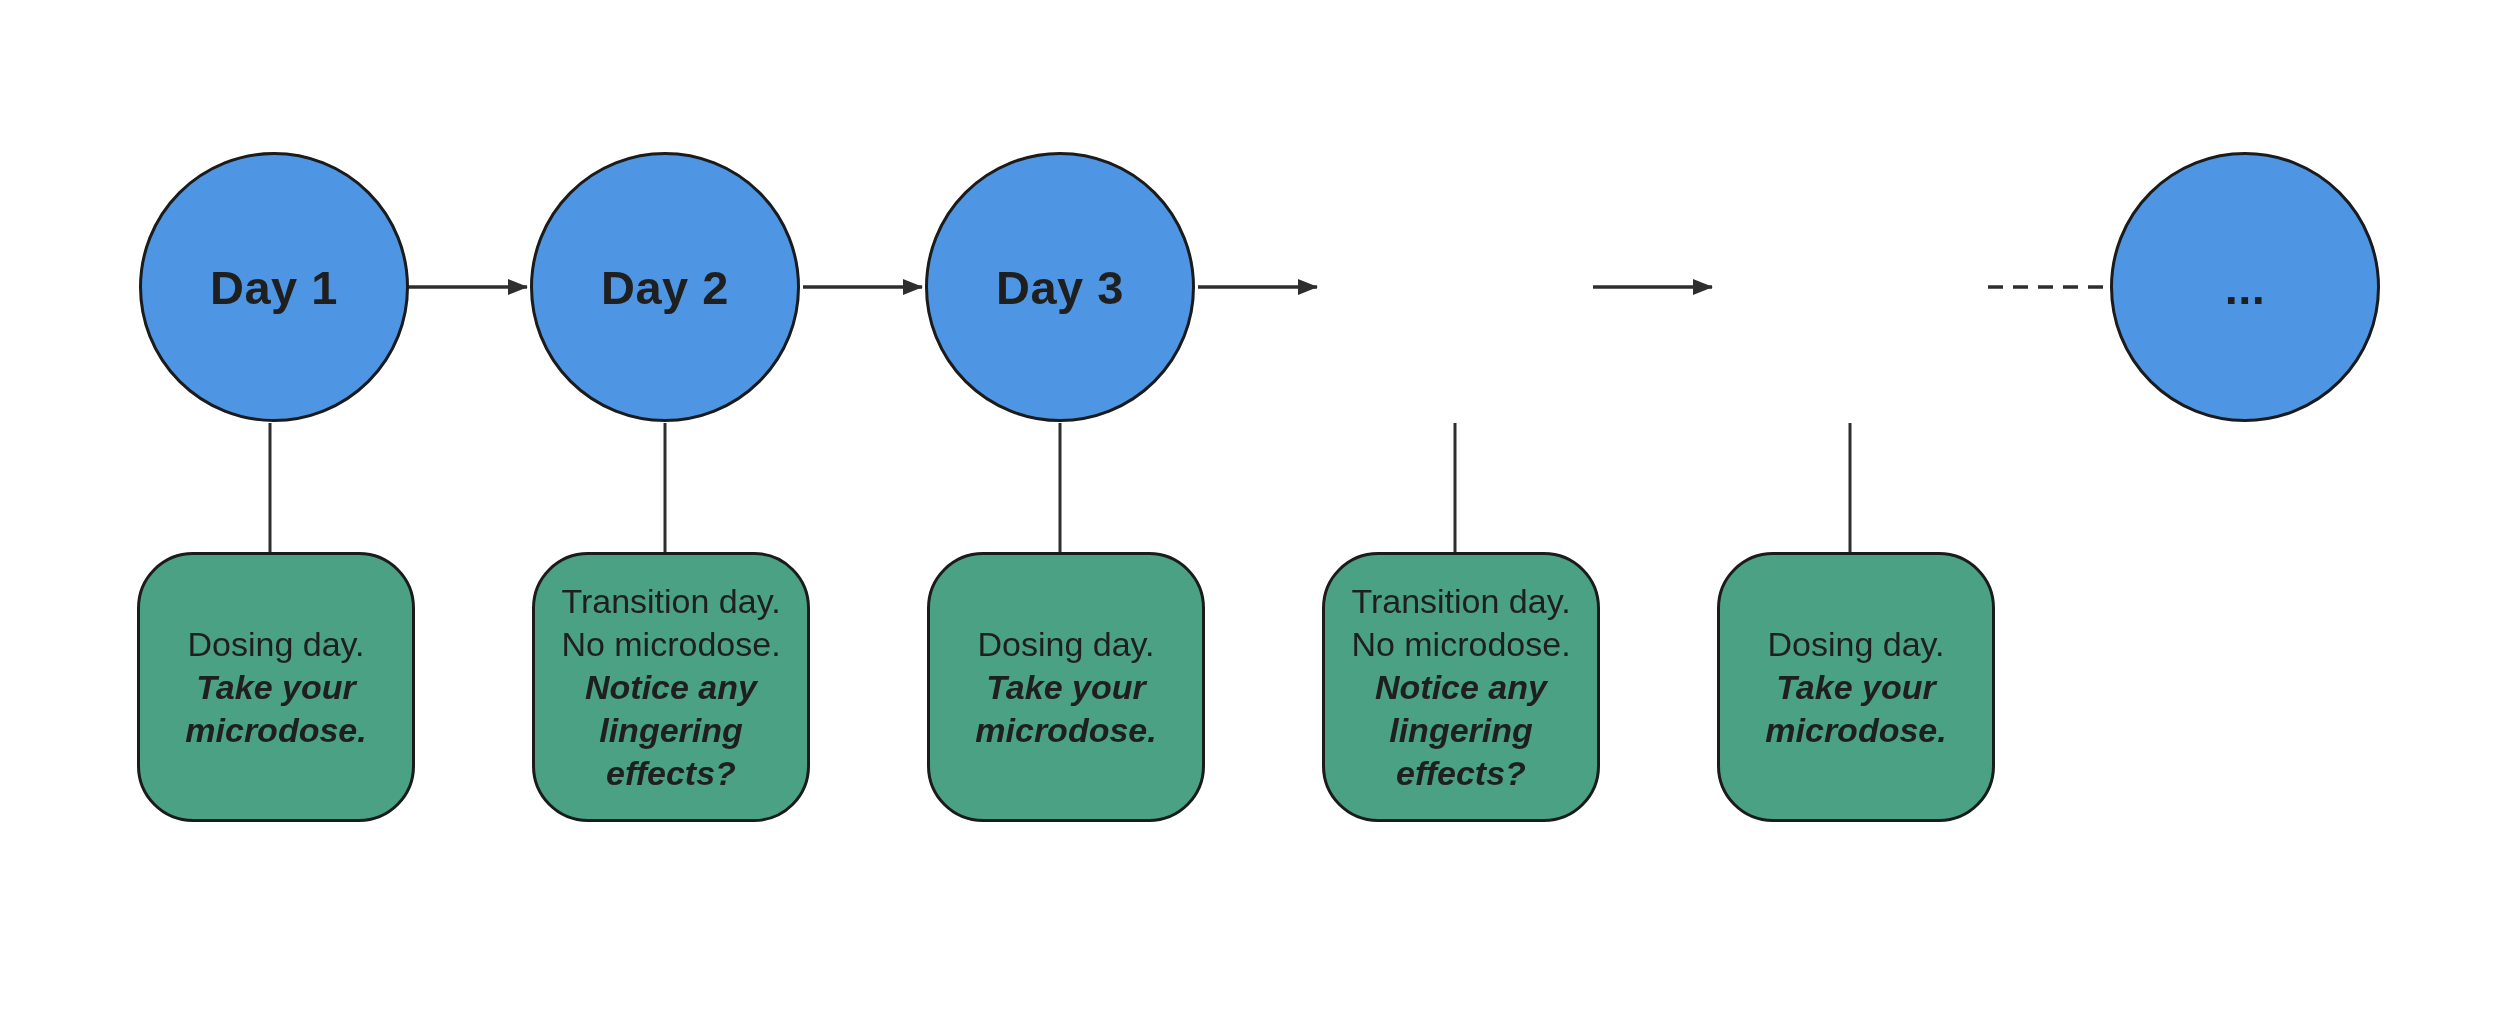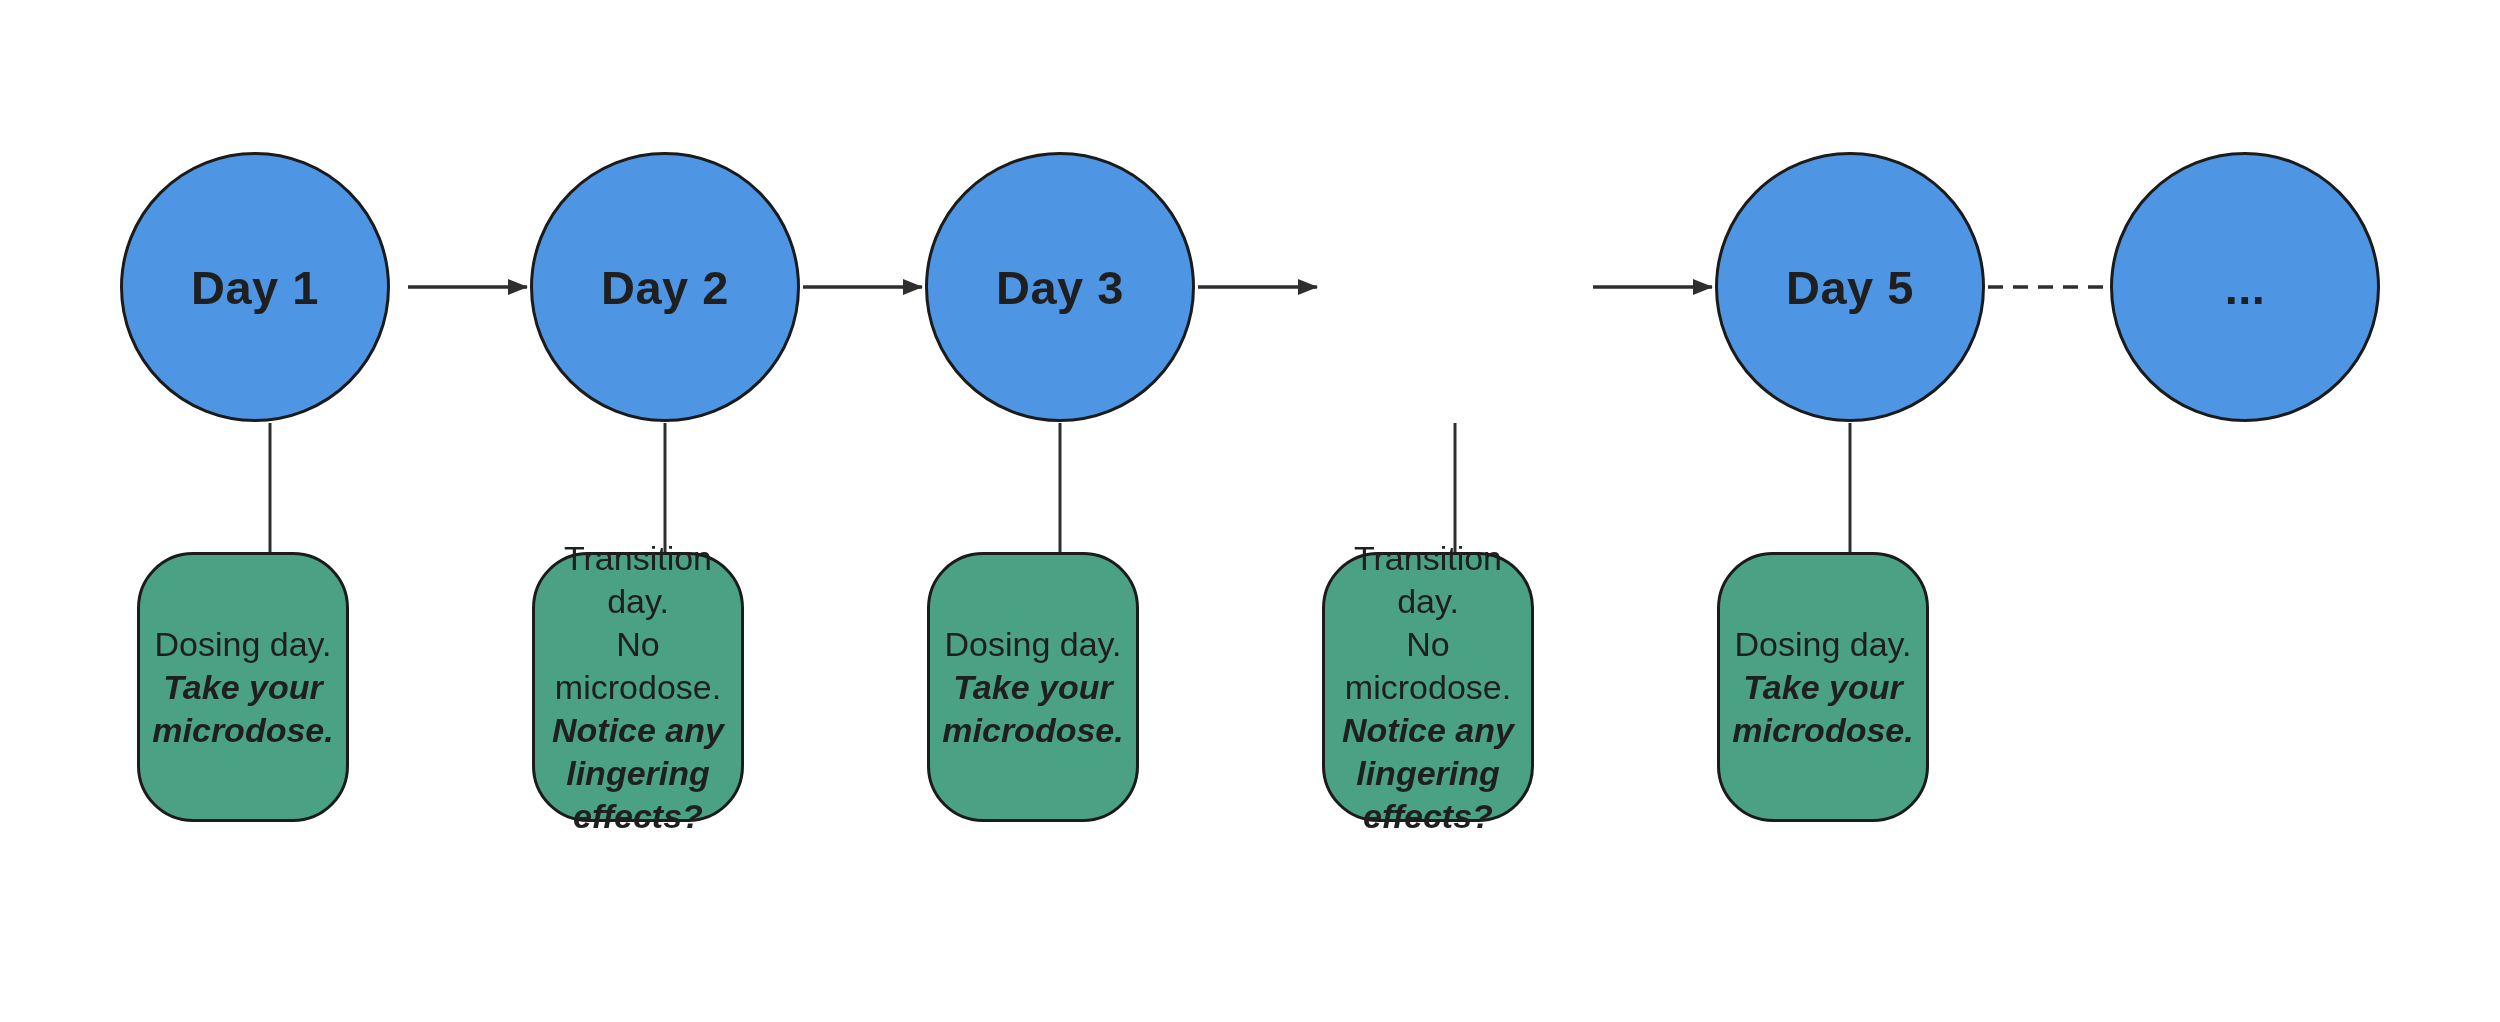--- a/index.html
+++ b/index.html
@@ -14,21 +14,21 @@
   .conn.vert{stroke-width:3;}
   .conn.dashed{stroke-dasharray:15 10;}
   .arrowhead-path{fill:var(--connector);}
   .circle{
     position:absolute;top:152px;width:270px;height:270px;box-sizing:border-box;
     border-radius:50%;background:var(--node-fill);border:3px solid var(--shape-border);
     display:flex;align-items:center;justify-content:center;
   }
   .circle-label{font-size:47px;font-weight:700;color:var(--text);letter-spacing:0.5px;}
   .note{
-    position:absolute;top:552px;width:212px;height:270px;box-sizing:border-box;
+    position:absolute;top:552px;width:278px;height:270px;box-sizing:border-box;
     border-radius:56px;background:var(--box-fill);border:3px solid var(--shape-border);
     display:flex;align-items:center;justify-content:center;text-align:center;
   }
   .note-text{font-size:34px;line-height:43px;color:var(--text);padding:0 8px;}
   .nrm{display:block;font-weight:400;white-space:pre-line;}
   .bld{display:block;font-weight:700;white-space:pre-line;font-style:italic;}
 </style>
 </head>
 <body>
 
@@ -47,31 +47,28 @@
     <line class="conn" x1="1593" y1="287" x2="1712" y2="287" marker-end="url(#arrowhead)"></line>
     <line class="conn dashed" x1="1988" y1="287" x2="2106" y2="287"></line>
 
     <line class="conn vert" x1="270" y1="423" x2="270" y2="552"></line>
     <line class="conn vert" x1="665" y1="423" x2="665" y2="552"></line>
     <line class="conn vert" x1="1060" y1="423" x2="1060" y2="552"></line>
     <line class="conn vert" x1="1455" y1="423" x2="1455" y2="552"></line>
     <line class="conn vert" x1="1850" y1="423" x2="1850" y2="552"></line>
   </svg>
 
-  <div class="circle" style="left:120px">
+  <div class="circle" style="left:139px">
     <span class="circle-label">Day 1</span>
   </div>
   <div class="circle" style="left:530px">
     <span class="circle-label">Day 2</span>
   </div>
   <div class="circle" style="left:925px">
     <span class="circle-label">Day 3</span>
-  </div>
-  <div class="circle" style="left:1715px">
-    <span class="circle-label">Day 5</span>
   </div>
   <div class="circle" style="left:2110px">
     <span class="circle-label">...</span>
   </div>
 
   <div class="note" style="left:137px">
     <div class="note-text">
       <span class="nrm">Dosing day.</span>
       <span class="bld">Take your
 microdose.</span>

